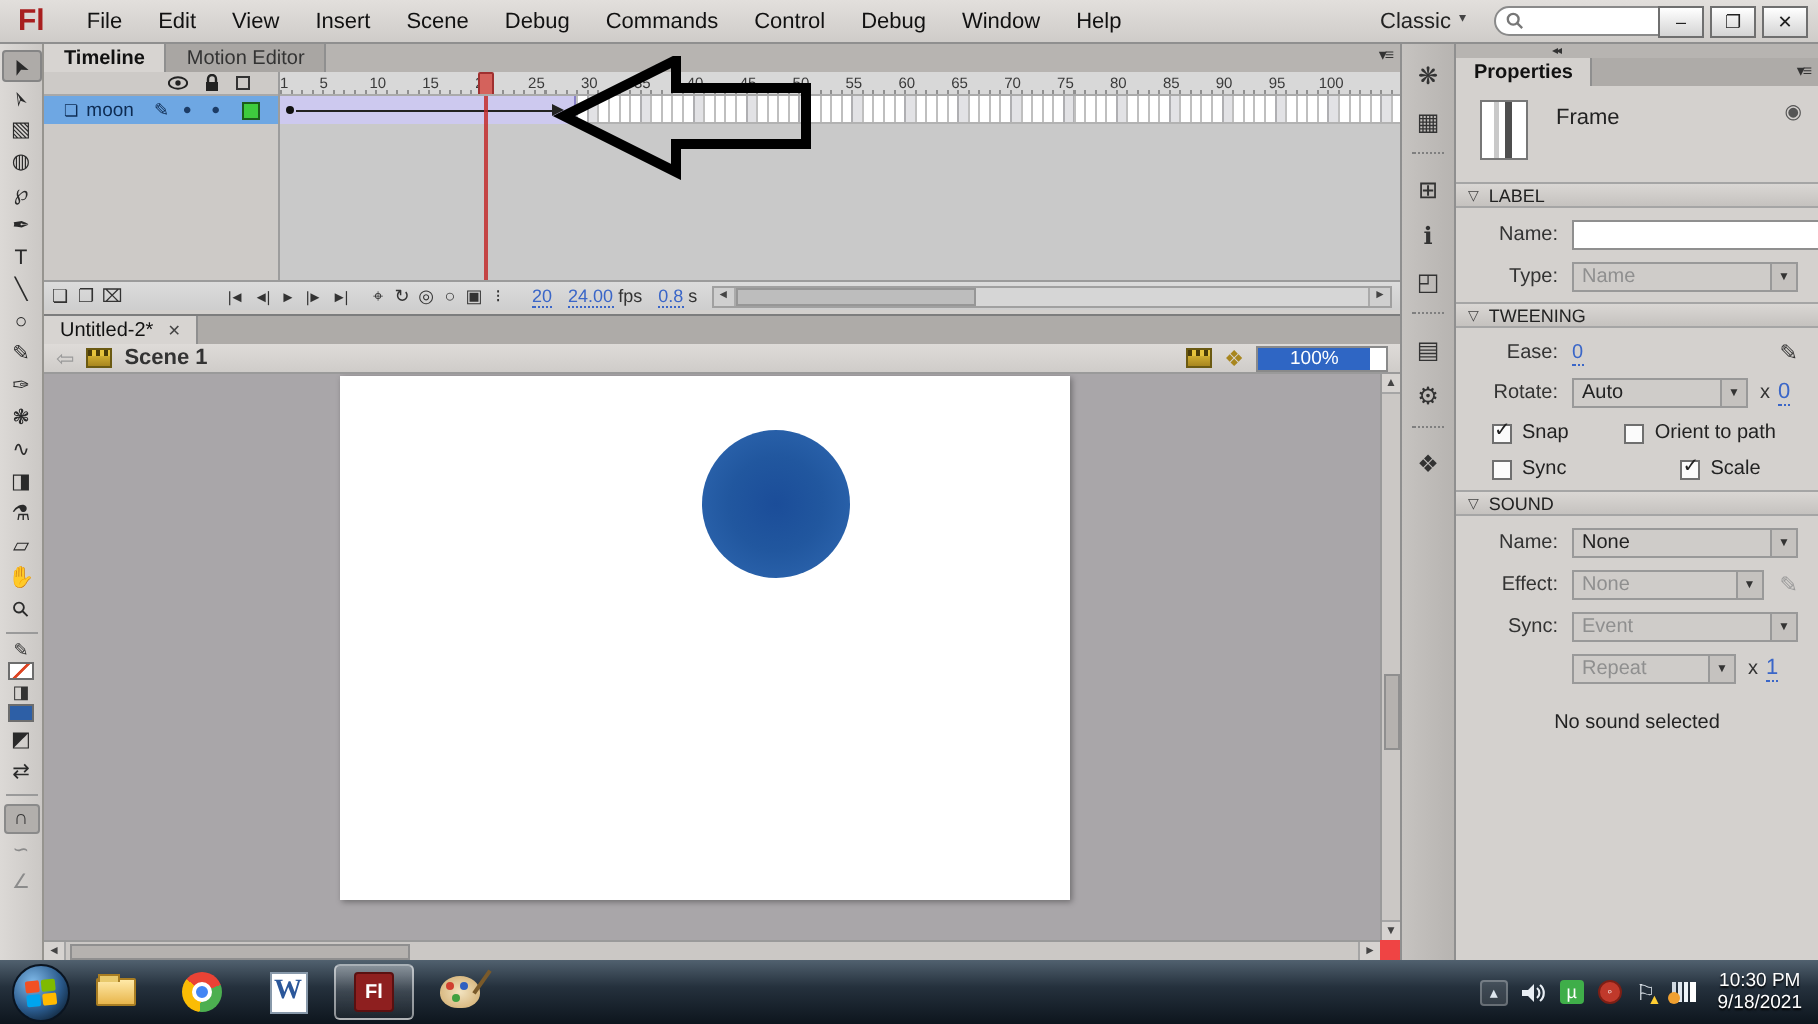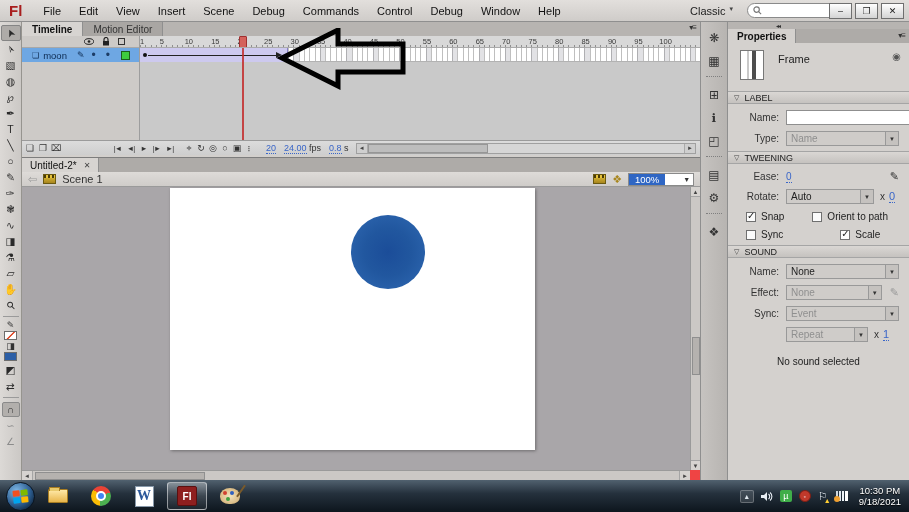--- a/index.html
+++ b/index.html
@@ -97,25 +97,25 @@
 .docbar{position:absolute;left:22px;top:158px;width:678px;height:14px;background:#aeaba8;display:flex}
 .doctab{height:14px;background:#d7d4d1;display:flex;align-items:center;gap:7px;padding:0 8px;font-size:10px;
   border-right:1px solid #8f8f8f;color:#111}
 .doctab .x{font-size:8px;color:#444}
 .editbar{position:absolute;left:22px;top:172px;width:678px;height:15px;background:linear-gradient(#dedbd8,#cfccc9);
   border-bottom:1px solid #9a9a9a;display:flex;align-items:center;padding:0 6px;gap:6px}
 .backarrow{color:#9a9a9a;font-size:11px}
 .clapper{width:13px;height:10px;background:linear-gradient(#e6c33c,#a8861e);border:1px solid #6b5a12;position:relative}
 .clapper::before{content:"";position:absolute;left:0;top:0;right:0;height:3px;
   background:repeating-linear-gradient(90deg,#4a3c08 0 2px,#e6c33c 2px 4px)}
-.scene-label{font-weight:normal;font-size:11px;color:#333}
+.scene-label{font-weight:bold;font-size:11px;color:#333}
 .editbar .spacer{flex:1}
 .symicon{color:#a8861e;font-size:11px}
 .zoombox{width:66px;height:13px;background:#fff;border:1px solid #8a8a8a;display:flex;align-items:center;font-size:9.5px}
-.zoombox .sel{background:#2f66c4;color:#fff;padding:0 6px}
+.zoombox .sel{background:#2f66c4;color:#fff;padding:0 16px}
 .zoomarrow{font-size:7px;color:#333;margin-left:18px}
 
 
 .stage-area{position:absolute;left:22px;top:187px;width:668px;height:283px;background:#a9a6a9;overflow:hidden}
 .stage{position:absolute;left:148px;top:1px;width:365px;height:262px;background:#fff;box-shadow:1px 1px 3px rgba(0,0,0,.35)}
 .ball{position:absolute;left:181px;top:27px;width:74px;height:74px;border-radius:50%;
   background:radial-gradient(circle at 50% 50%,#1b4d99 0%,#21579f 45%,#2a62ab 78%,#5d88c2 96%,rgba(110,150,200,0) 100%)}
 .vscroll{position:absolute;left:690px;top:187px;width:10px;height:283px;background:#cbc8c5;border-left:1px solid #9a9a9a;font-size:6px}
 .vs-btn{height:10px;display:flex;align-items:center;justify-content:center;background:#d6d3d0;border-bottom:1px solid #a5a5a5;color:#444}
 .vs-btn.bottom{position:absolute;bottom:0;left:0;right:0;border-top:1px solid #a5a5a5;border-bottom:0}

